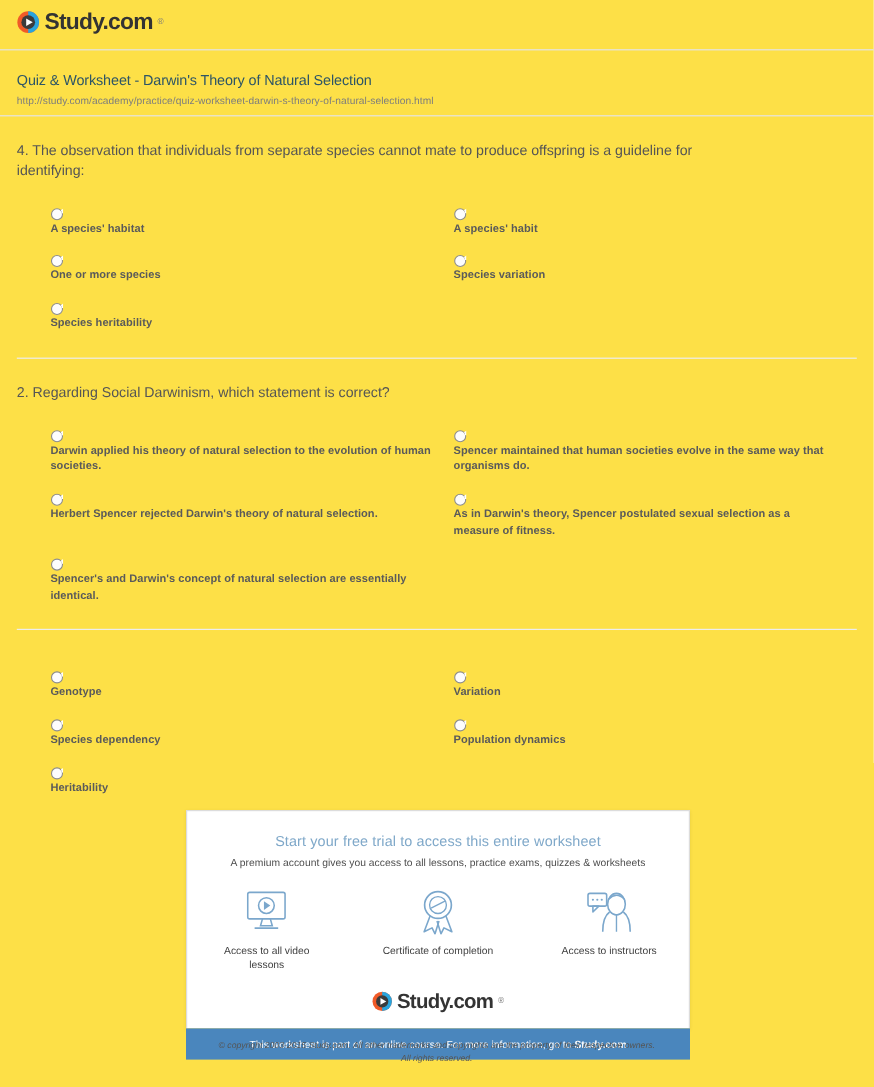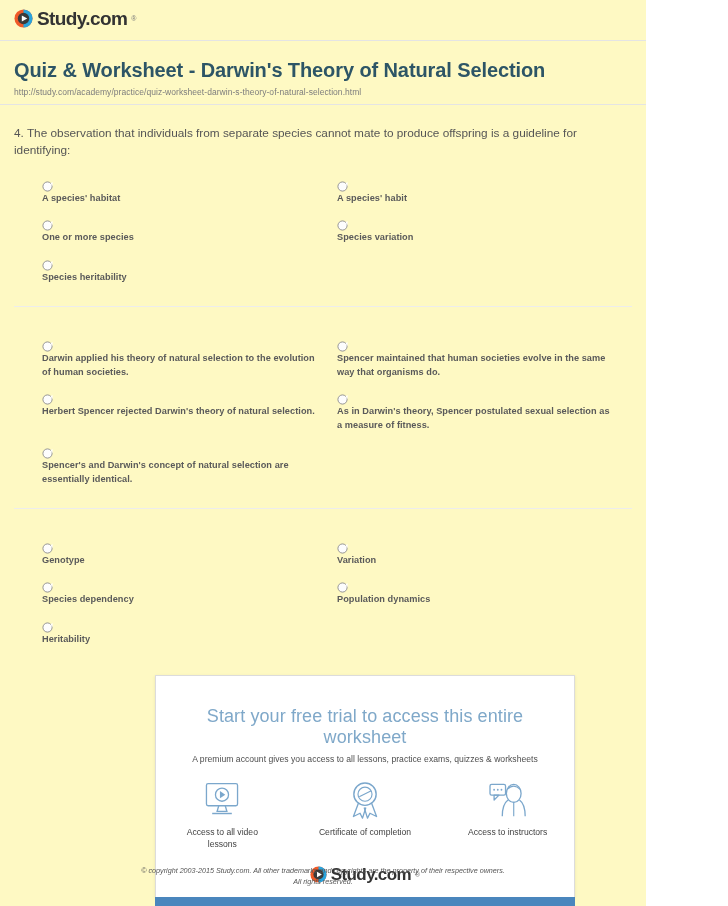--- a/index.html
+++ b/index.html
@@ -11,25 +11,25 @@
     width: 728px;
     height: 906px;
     font-family: "Liberation Sans", sans-serif;
     color: #4a4a4a;
     position: relative;
     overflow: hidden;
   }
 
   
   .page {
-    width: 646px;
+    width: 728px;
     height: 906px;
     box-sizing: border-box;
     position: relative;
-    background: #fef9c3;
+    background: #fde047;
   }
 
   
   .brand-header {
     padding: 9px 0 8px 14px;
   }
   .logo {
     display: inline-flex;
     align-items: center;
     gap: 4px;
@@ -59,22 +59,22 @@
     background: #e4e4e4;
     border: 0;
     margin: 0;
   }
 
   
   .title-block {
     padding: 18px 14px 7px 14px;
   }
   .ws-title {
-    font-size: 20px;
-    font-weight: bold;
+    font-size: 12px;
+    font-weight: normal;
     color: #2d5566;
     margin: 0 0 5px 0;
     letter-spacing: -0.1px;
   }
   .ws-url {
     font-size: 8.5px;
     color: #7d7d7d;
     margin: 0;
     letter-spacing: 0.05px;
   }
@@ -139,23 +139,23 @@
   .promo-card {
     background: #ffffff;
     border: 1px solid #dcdcdc;
     border-bottom: 0;
     box-shadow: 0 1px 3px rgba(0,0,0,0.09);
     padding: 14px 10px 8px 10px;
     text-align: center;
     box-sizing: border-box;
   }
   .promo-head {
-    font-size: 18px;
+    font-size: 12px;
     color: #7fa8c9;
-    margin: 16px 0 6px 0;
+    margin: 4px 0 6px 0;
     font-weight: normal;
     letter-spacing: 0.1px;
   }
   .promo-sub {
     font-size: 8.6px;
     color: #4d4d4d;
     margin: 0 0 16px 0;
     letter-spacing: 0.02px;
   }
   .features {
@@ -277,20 +277,21 @@
               <circle cx="6" cy="6" r="5" fill="#fdfdfd" stroke="#8d8d8d" stroke-width="1"></circle>
               <path d="M9.5 2.5 A5 5 0 0 1 10.4 5.2 L11.5 5.2 L11.5 1 Z" fill="#ffffff"></path>
             </svg>
           <span class="opt-label">Species heritability</span>
         </label>
       </div>
       <div class="q-divider"></div>
     </div>
 
     <div class="question">
+      <p class="q-text">2. Regarding Social Darwinism, which statement is correct?</p>
       <div class="options">
         <label class="option">
           <svg class="radio" viewBox="0 0 12 12">
               <circle cx="6" cy="6" r="5" fill="#fdfdfd" stroke="#8d8d8d" stroke-width="1"></circle>
               <path d="M9.5 2.5 A5 5 0 0 1 10.4 5.2 L11.5 5.2 L11.5 1 Z" fill="#ffffff"></path>
             </svg>
           <span class="opt-label">Darwin applied his theory of natural selection to the evolution of human societies.</span>
         </label>
         <label class="option">
           <svg class="radio" viewBox="0 0 12 12">

